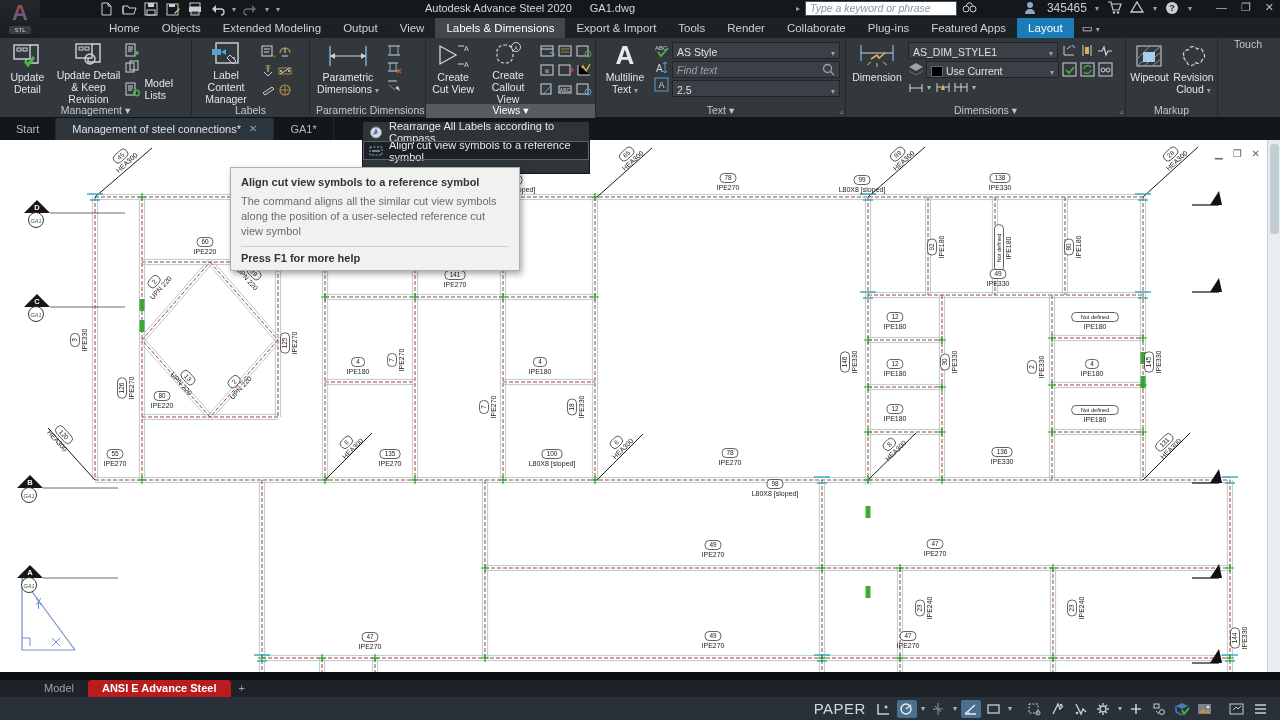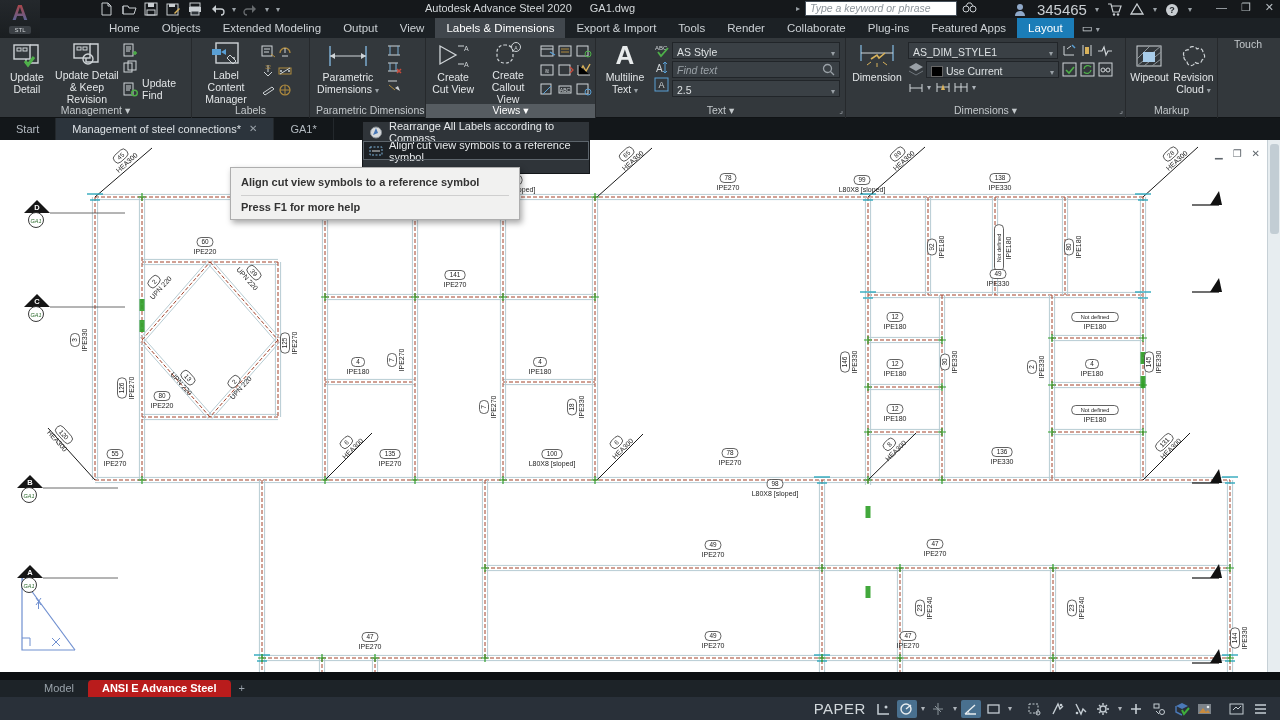--- a/index.html
+++ b/index.html
@@ -22,21 +22,21 @@
   .qicon { width:15px; height:14px; display:inline-block; }
   .qicon svg { display:block; }
   .caret { color:#9aa1a7; font-size:8px; }
   #win-title { position:absolute; left:380px; top:2px; width:300px; text-align:center;
                color:#d4d8db; white-space:nowrap; }
   #win-title .doc { margin-left:18px; }
   .tsearch { position:absolute; left:796px; top:1px; display:flex; align-items:center; gap:5px; }
   .searchbox { width:152px; height:15px; background:#ffffff; border:1px solid #46505a;
                color:#8d959c; font-style:italic; font-size:10.5px; padding:0 4px; line-height:13px; }
   .tb-right { position:absolute; right:88px; top:1px; display:flex; align-items:center; gap:8px; }
-  .tb-user { color:#c9ced2; font-size:15px; }
+  .tb-user { color:#c9ced2; font-size:12px; }
   .winctl { position:absolute; right:6px; top:1px; display:flex; gap:14px; color:#b7bdc2; font-size:11px; }
   .winctl span { cursor:pointer; }
 
   
   #menubar { position:absolute; left:0; top:18px; width:1280px; height:20px; background:#1c2125;
              display:flex; align-items:stretch; padding-left:98px; font-size:11.5px; }
   .mtab { padding:0 11px; line-height:20px; color:#ccd1d5; cursor:pointer; white-space:nowrap; }
   .mtab.active { background:#41474d; color:#fff; }
   .mtab.layout { background:#1b7db8; color:#fff; }
   .mtab-extra { line-height:20px; padding:0 8px; color:#cfd4d8; }
@@ -290,21 +290,21 @@
             </svg>
           </span>
         <div class="minirow">
           <span class="micon">
               <svg width="15" height="15">
                 <rect x="1" y="1" width="9" height="12" fill="none" stroke="#cfd4d7"></rect>
                 <path d="M3 4h5M3 6h5M3 8h4" stroke="#cfd4d7"></path>
                 <circle cx="11.5" cy="11" r="2.8" fill="none" stroke="#4eb049" stroke-width="1.4"></circle>
               </svg>
             </span>
-          <span>Update Find</span>
+          <span>Model Lists</span>
         </div>
       </div>
     </div>
     <div class="plabel">Management ▾</div>
   </div>
 
   <div class="panel" style="width:118px">
     <div class="pc">
       <div class="bigbtn" style="width:62px">
         <span class="bicon">
@@ -1230,20 +1230,21 @@
           <rect x="1" y="2" width="12" height="8" fill="none" stroke="#7fb2d8" stroke-dasharray="2 1.5"></rect>
           <path d="M3 6h8" stroke="#d8dbdd"></path>
         </svg></span>
     <span>Align cut view symbols to a reference symbol</span>
   </div>
   <div class="ddpartial"></div>
 </div>
 
 <div id="tooltip">
   <div class="tt">Align cut view symbols to a reference symbol</div>
+  <div class="tb">The command aligns all the similar cut view symbols along the position of a user-selected reference cut view symbol</div>
   <div class="sep"></div>
   <div class="tf">Press F1 for more help</div>
 </div>
 
 <div id="layouttabs">
   <div class="ltab">Model</div>
   <div class="ltab active">ANSI E Advance Steel</div>
   <div class="ltab add">+</div>
 </div>
 

